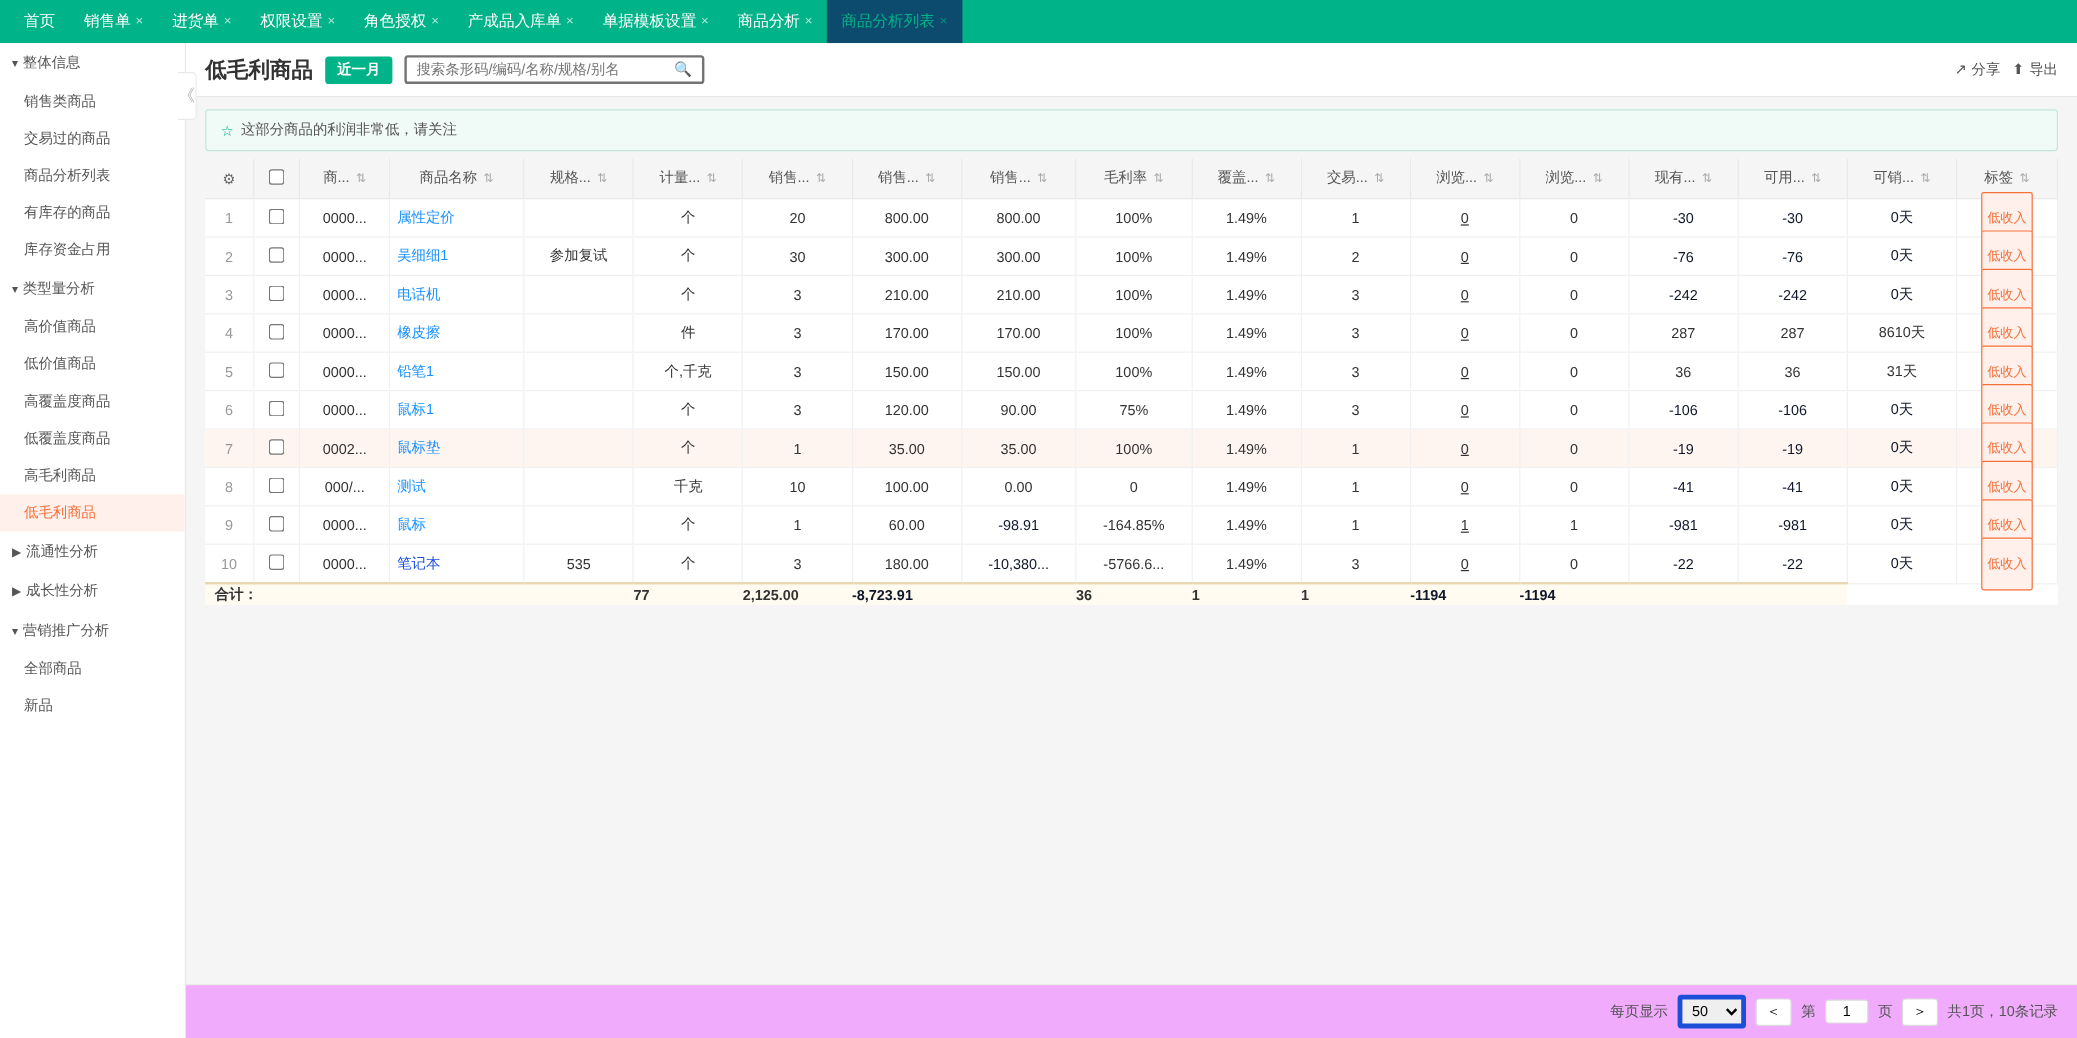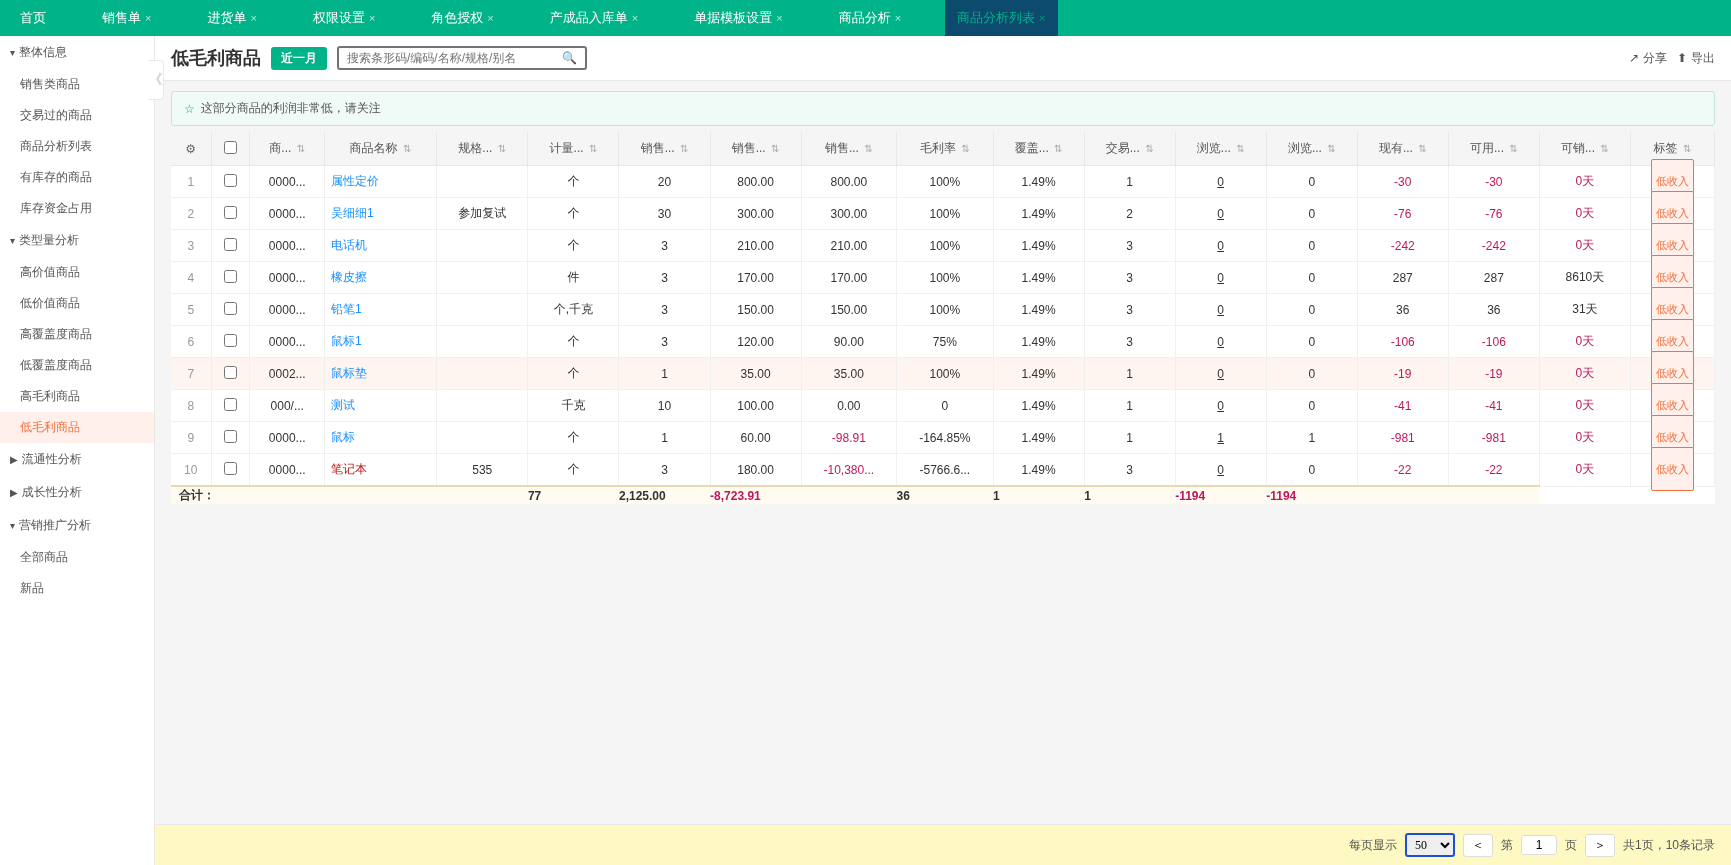--- a/index.html
+++ b/index.html
@@ -5,21 +5,20 @@
     * { box-sizing: border-box; margin: 0; padding: 0; }
     body { font-family: 'Microsoft YaHei', Arial, sans-serif; font-size: 12px; background: #f5f5f5; color: #333; }
 
     
     .top-nav {
       background: #00b388;
       display: flex;
       align-items: center;
       height: 36px;
       padding: 0 8px;
-      gap: 32px;
     }
     .top-nav .nav-item {
       color: #fff;
       padding: 0 12px;
       height: 36px;
       display: flex;
       align-items: center;
       cursor: pointer;
       font-size: 13px;
       white-space: nowrap;
@@ -168,51 +167,50 @@
     }
     tbody tr.highlighted { background: #fff5f0; }
     tbody td {
       padding: 7px 6px;
       text-align: center;
       color: #333;
       border-right: 1px solid #f0f0f0;
       white-space: nowrap;
     }
     tbody td.text-left { text-align: left; }
-    .text-red { color: #be185d; }
+    .text-red { color: #0f172a; }
     .underline { text-decoration: underline; cursor: pointer; }
     .tag-low-income {
       background: #fff0ec;
       color: #f5703a;
       border: 1px solid #f5703a;
       border-radius: 2px;
       padding: 15px 4px;
       font-size: 11px;
     }
     .row-num { color: #999; }
     .sort-icon { font-size: 10px; color: #aaa; margin-left: 2px; }
 
     
     .pagination-bar {
       display: flex;
       align-items: center;
       justify-content: flex-end;
       padding: 8px 16px;
-      background: #fef9c3;
+      background: #f0abfc;
       border-top: 1px solid #e8e8e8;
       gap: 8px;
       font-size: 12px;
       color: #555;
     }
     .page-size-select {
-      border: 2px solid #1d4ed8;
+      border: 4px solid #1d4ed8;
       border-radius: 3px;
       padding: 2px 4px;
       font-size: 12px;
-      font-family: Liberation Serif, serif;
     }
     .page-nav-btn {
       border: 1px solid #ddd;
       background: #fff;
       padding: 2px 8px;
       cursor: pointer;
       border-radius: 3px;
       font-size: 12px;
     }
     .page-num-input {
@@ -601,21 +599,21 @@
       <td>1</td>
       <td class="text-red">-981</td>
       <td class="text-red">-981</td>
       <td class="text-red">0天</td>
       <td><span class="tag-low-income">低收入</span></td>
     </tr>
             <tr>
       <td class="row-num">10</td>
       <td><input type="checkbox" style=""></td>
       <td>0000...</td>
-      <td class="text-left" style="cursor:pointer; color:#b91c1c;">笔记本</td>
+      <td class="text-left" style="cursor:pointer; color:#1d4ed8;">笔记本</td>
       <td>535</td>
       <td>个</td>
       <td>3</td>
       <td>180.00</td>
       <td class="text-red">-10,380...</td>
       <td>-5766.6...</td>
       <td>1.49%</td>
       <td>3</td>
       <td><span class="underline">0</span></td>
       <td>0</td>

